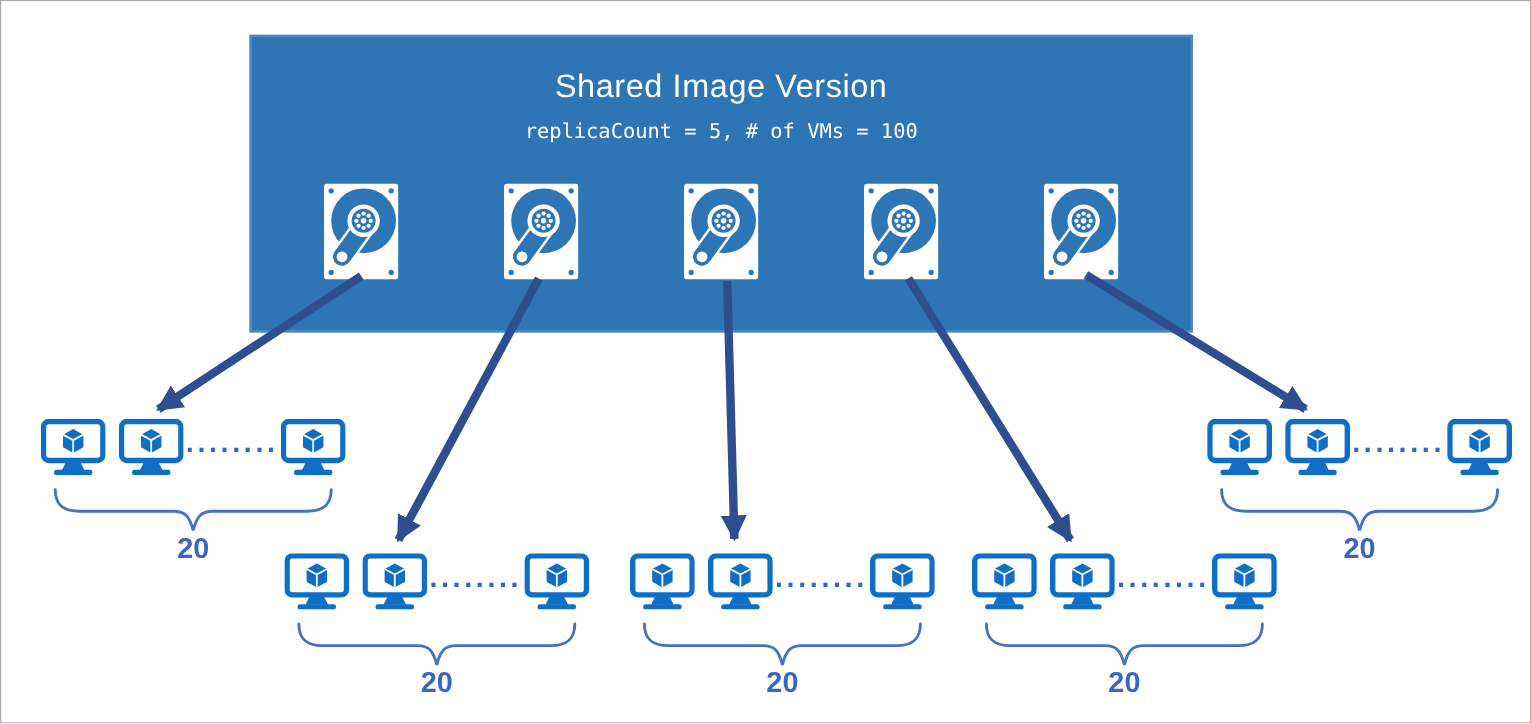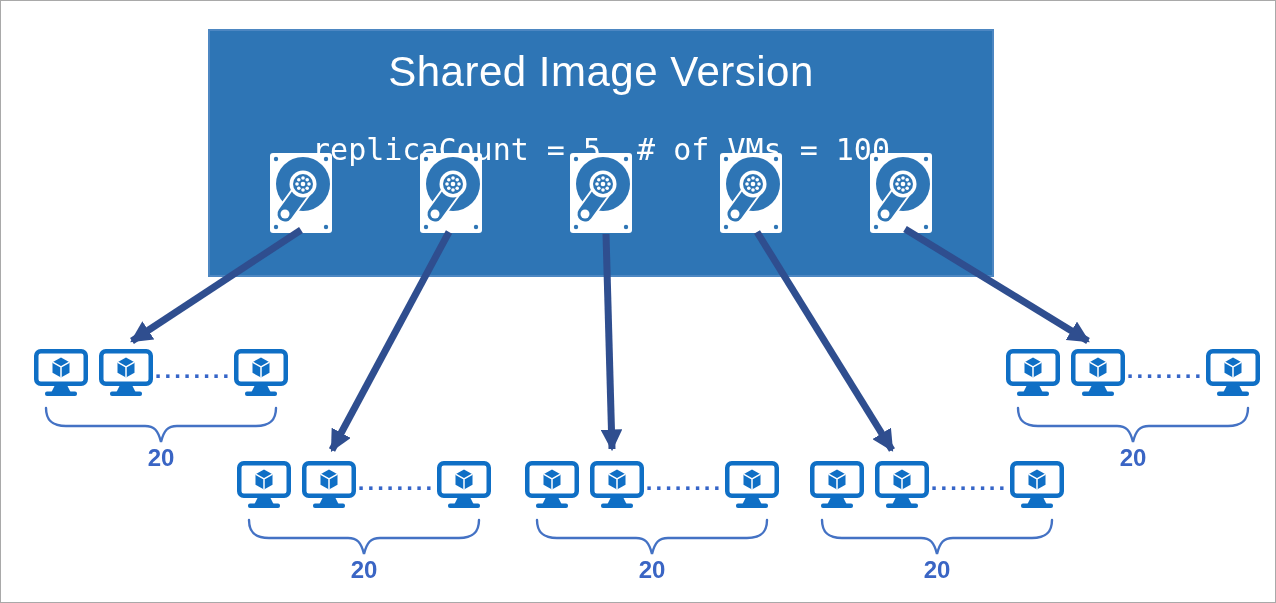--- a/index.html
+++ b/index.html
@@ -16,28 +16,28 @@
   
   .siv-box{
     position:absolute;left:207px;top:28px;width:786px;height:248px;
     background:#2e75b5;
     border:2px solid #4d87c2;
     box-sizing:border-box;
   }
   .siv-title{
     position:absolute;left:0;top:22px;width:100%;
     text-align:center;color:#ffffff;
-    font-size:42px;line-height:38px;font-weight:400;
+    font-size:27px;line-height:38px;font-weight:400;
     letter-spacing:.5px;
   }
   .siv-subtitle{
     position:absolute;left:0;top:63px;width:100%;
     text-align:center;color:#ffffff;
     font-family:"DejaVu Sans Mono", monospace;
-    font-size:30px;line-height:32px;margin-top:40px;
+    font-size:17px;line-height:32px;
   }
   .disk-row{
     position:absolute;left:0;top:122px;width:100%;
     display:flex;justify-content:center;gap:88px;
   }
   .disk-row svg{display:block;}
 
   
   .arrow-layer{
     position:absolute;left:0;top:0;width:1276px;height:603px;

